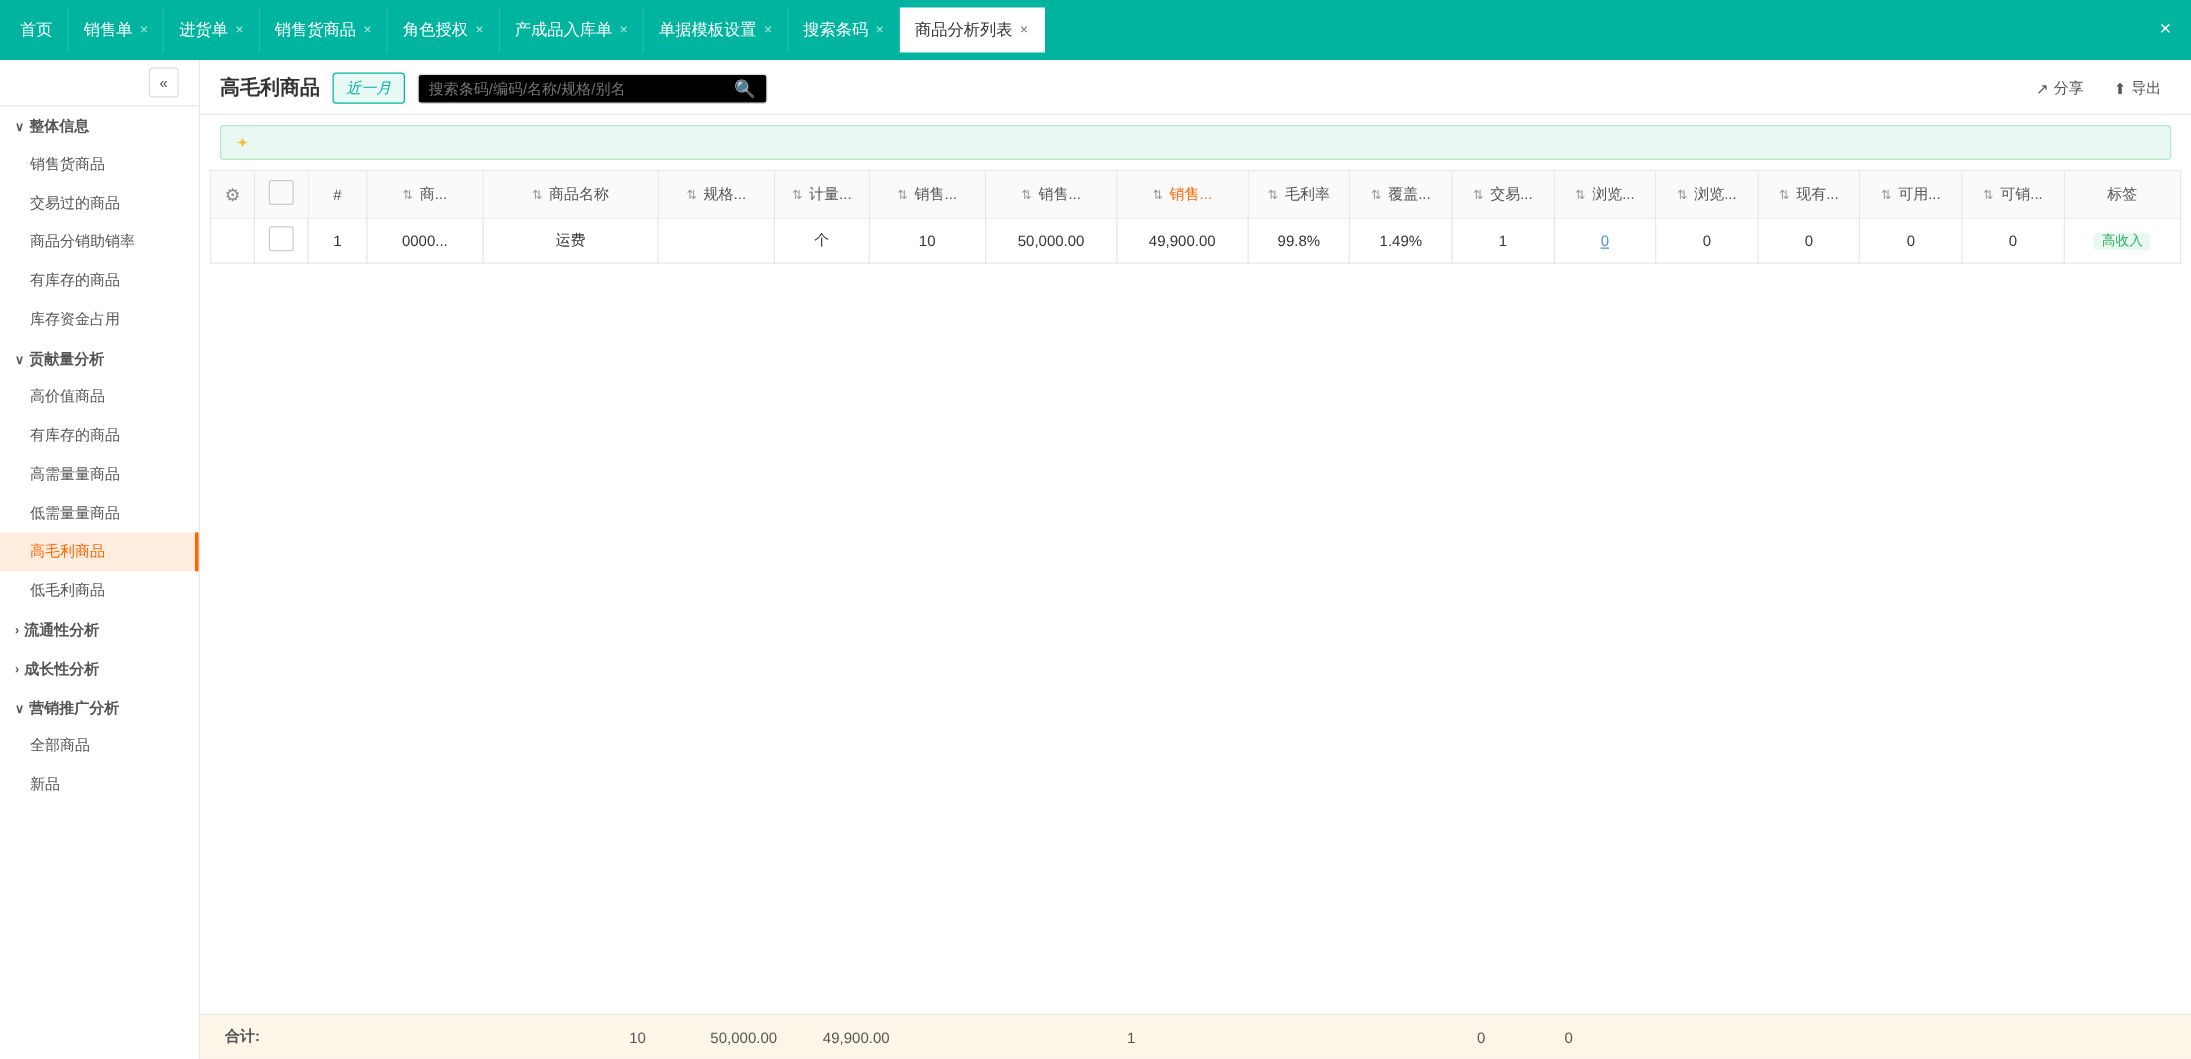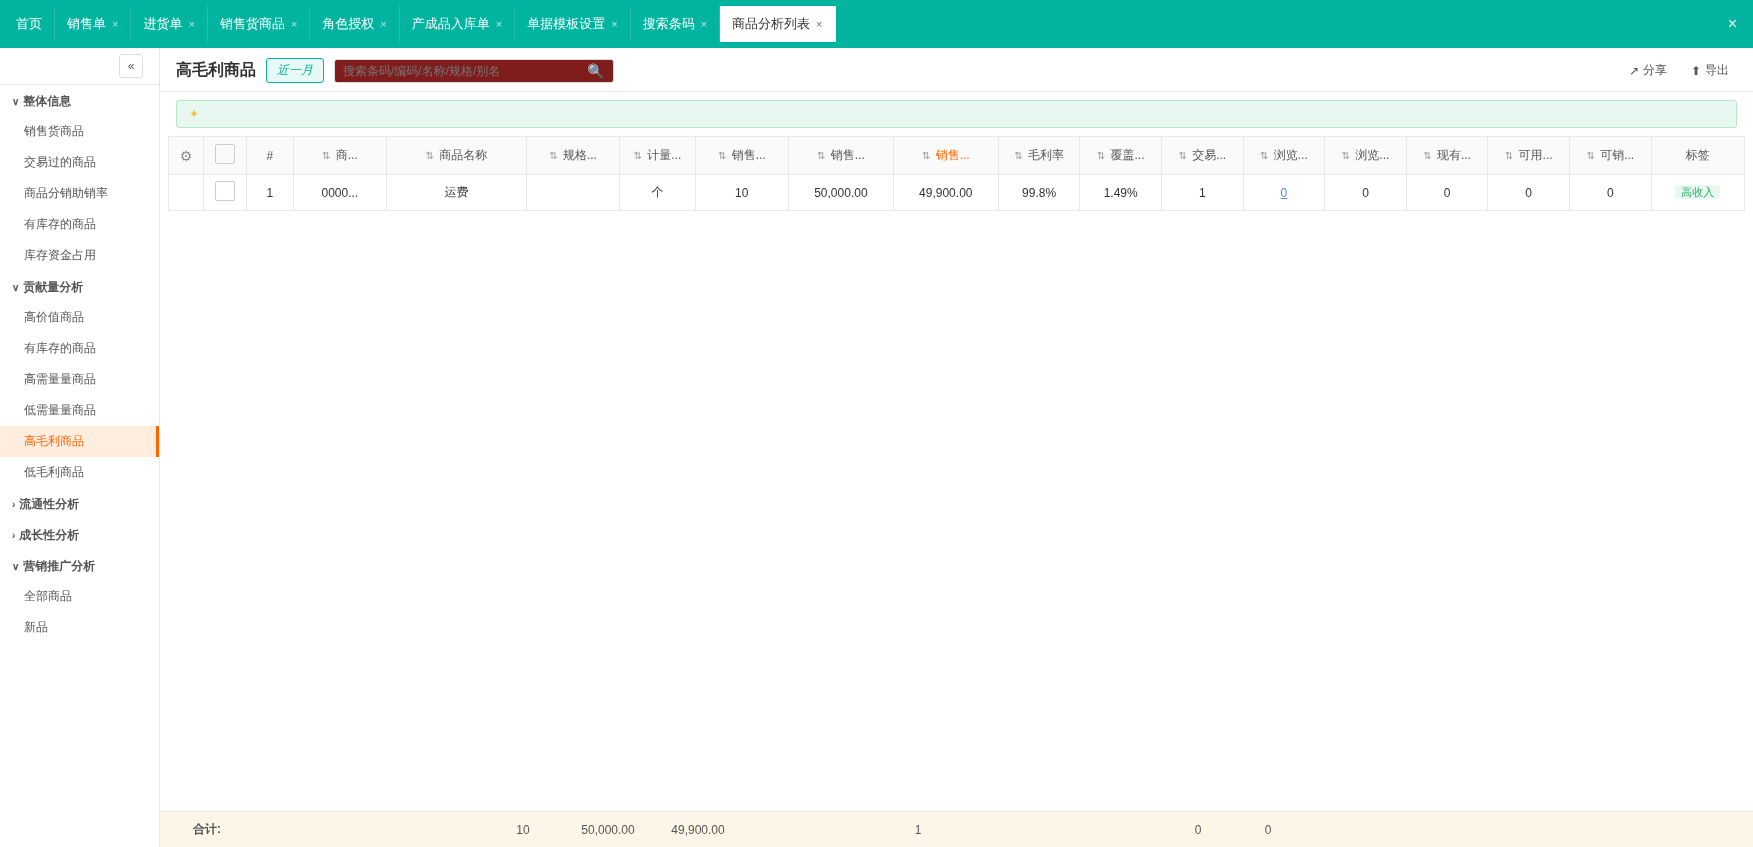--- a/index.html
+++ b/index.html
@@ -120,21 +120,21 @@
       font-style: italic;
     }
     .search-box {
       display: flex;
       align-items: center;
       border: 1px solid #ddd;
       border-radius: 3px;
       padding: 3px 8px;
       flex: 1;
       max-width: 280px;
-      background: #7f1d1d;
+      background: #000000;
     }
     .search-box input {
       border: none;
       outline: none;
       font-size: 12px;
       flex: 1;
       color: #999;
       background: transparent;
     }
     .search-icon { color: #999; font-size: 14px; }
@@ -218,21 +218,21 @@
       font-size: 11px;
     }
     .link-blue { color: #4a90d9; text-decoration: underline; cursor: pointer; }
 
     
     .table-footer {
       display: flex;
       align-items: center;
       border-top: 1px solid #e8e8e8;
       background: #fdf6e8;
-      padding: 6px 33px;
+      padding: 6px 20px;
       font-size: 12px;
       color: #555;
       height: 36px;
       gap: 0;
     }
     .footer-label { width: 80px; font-weight: bold; }
     .footer-values {
       display: flex;
       gap: 0;
       flex: 1;

